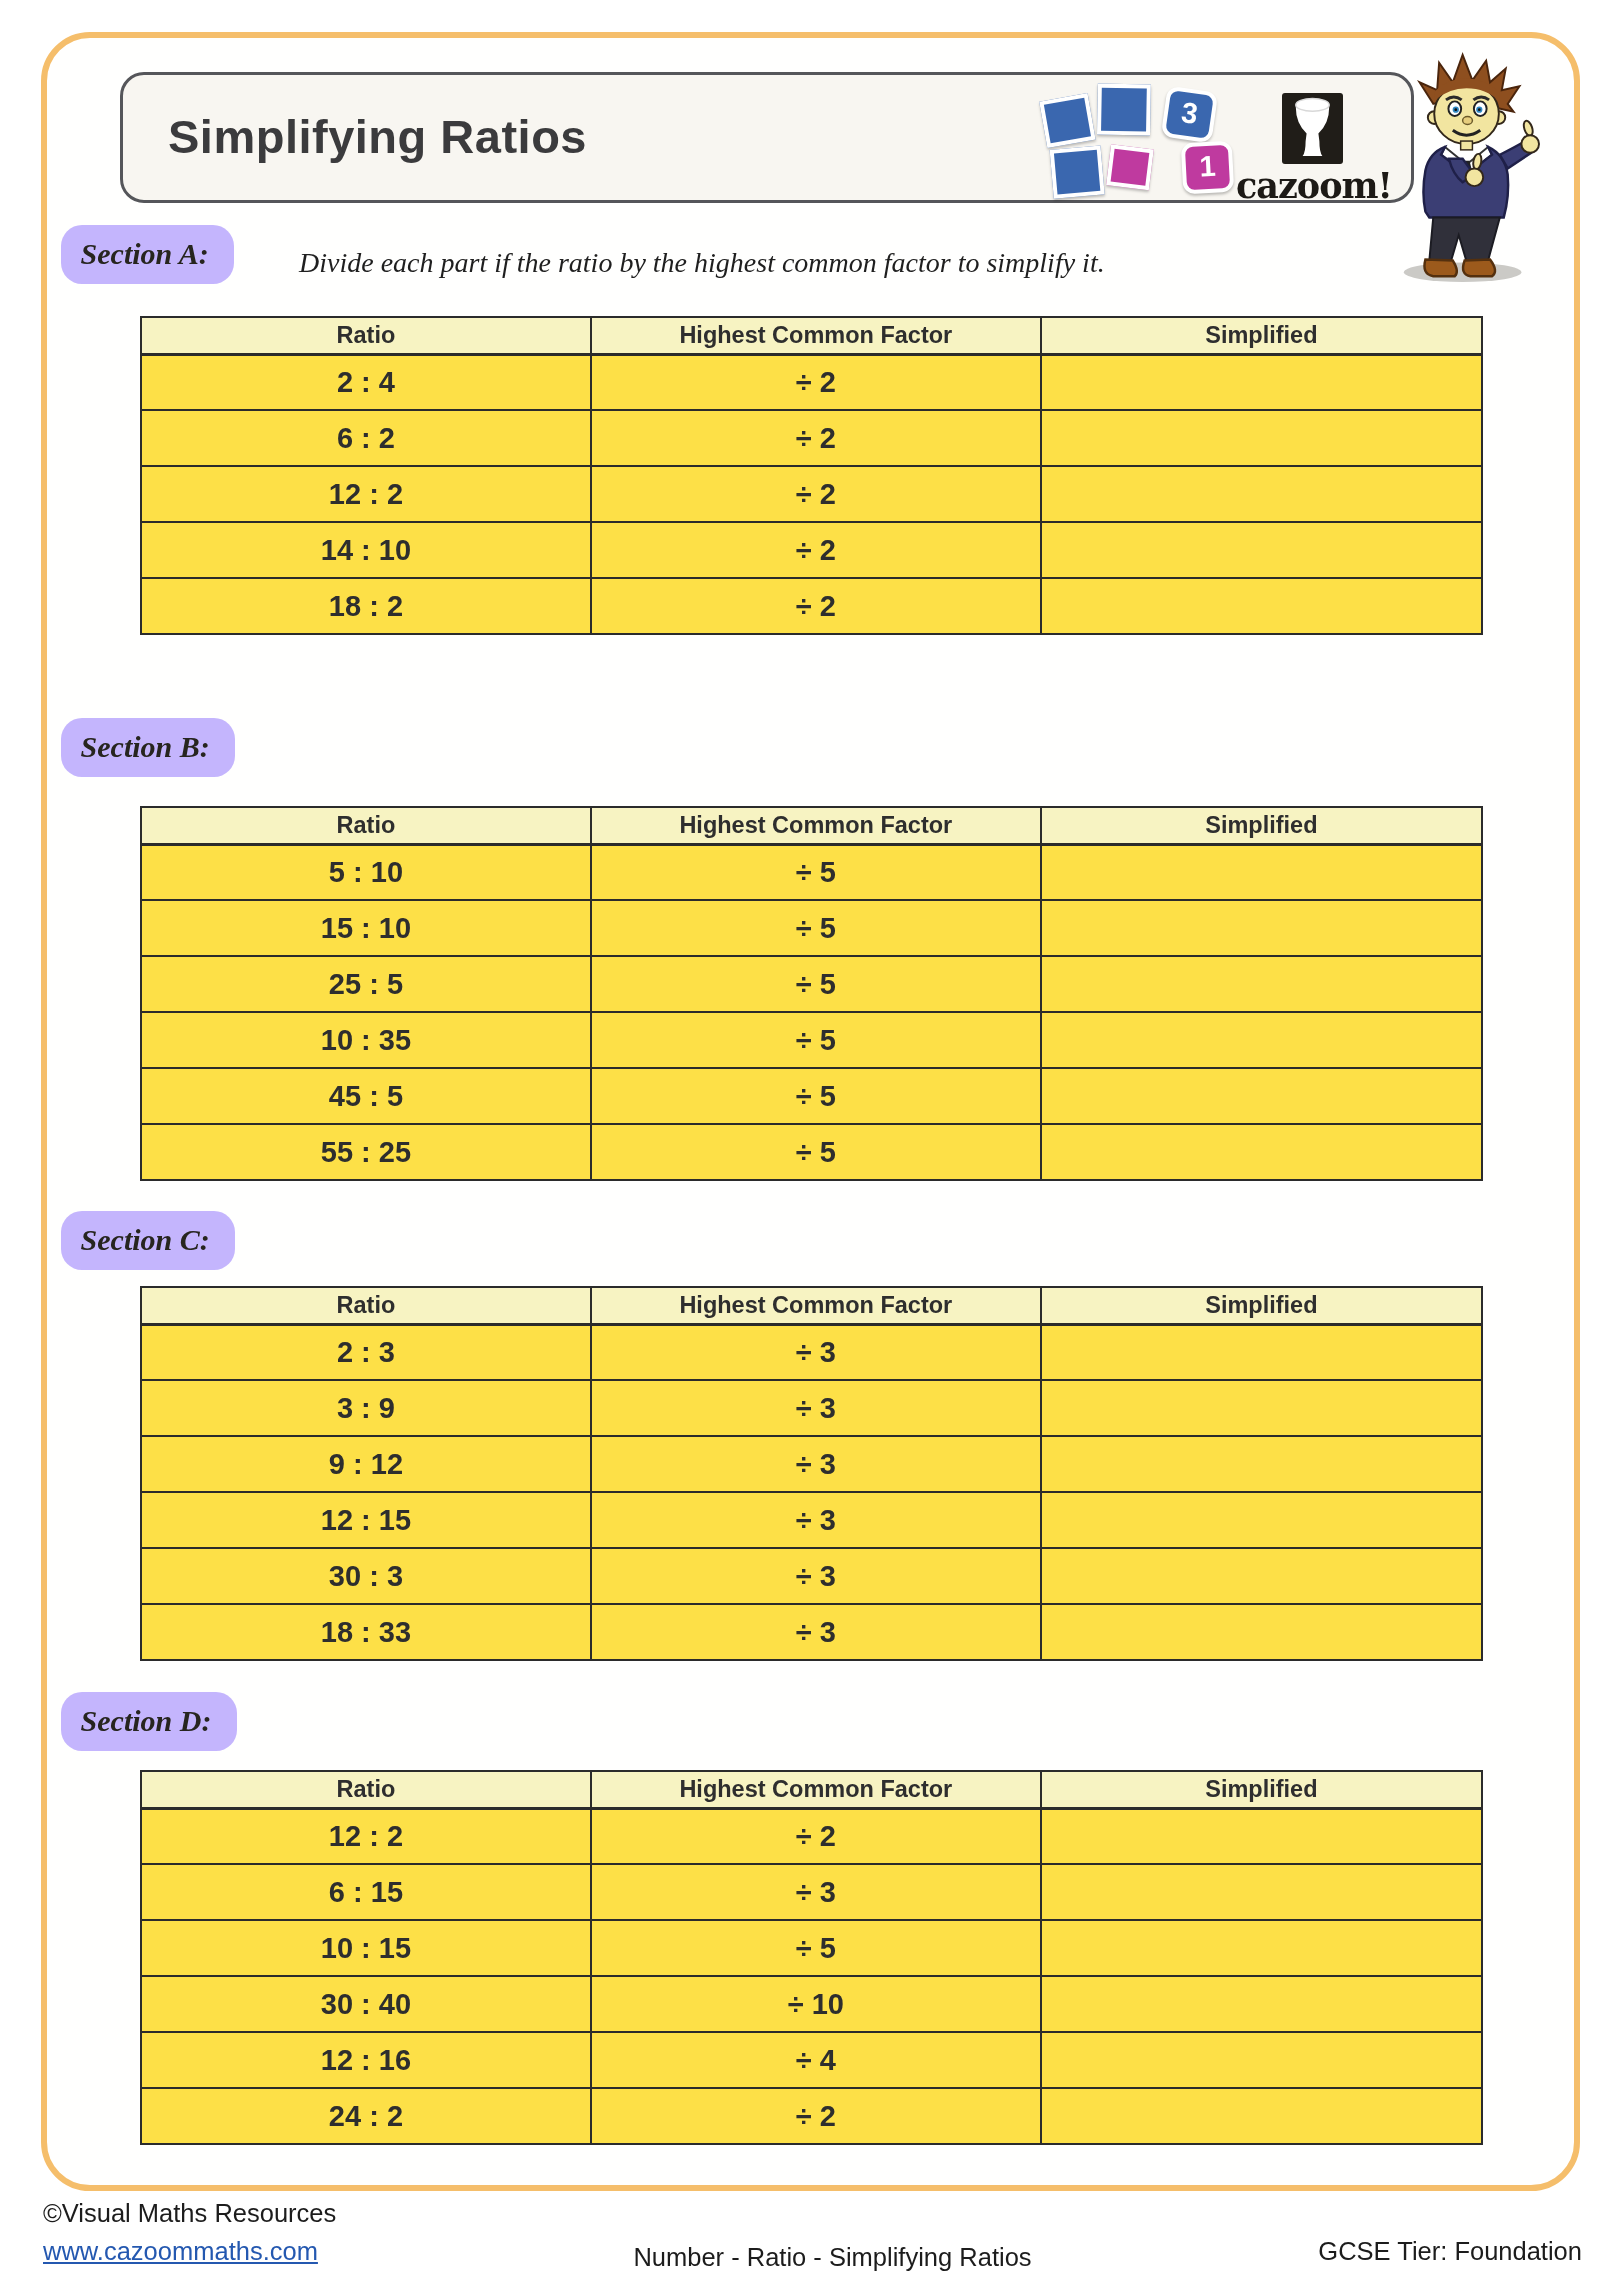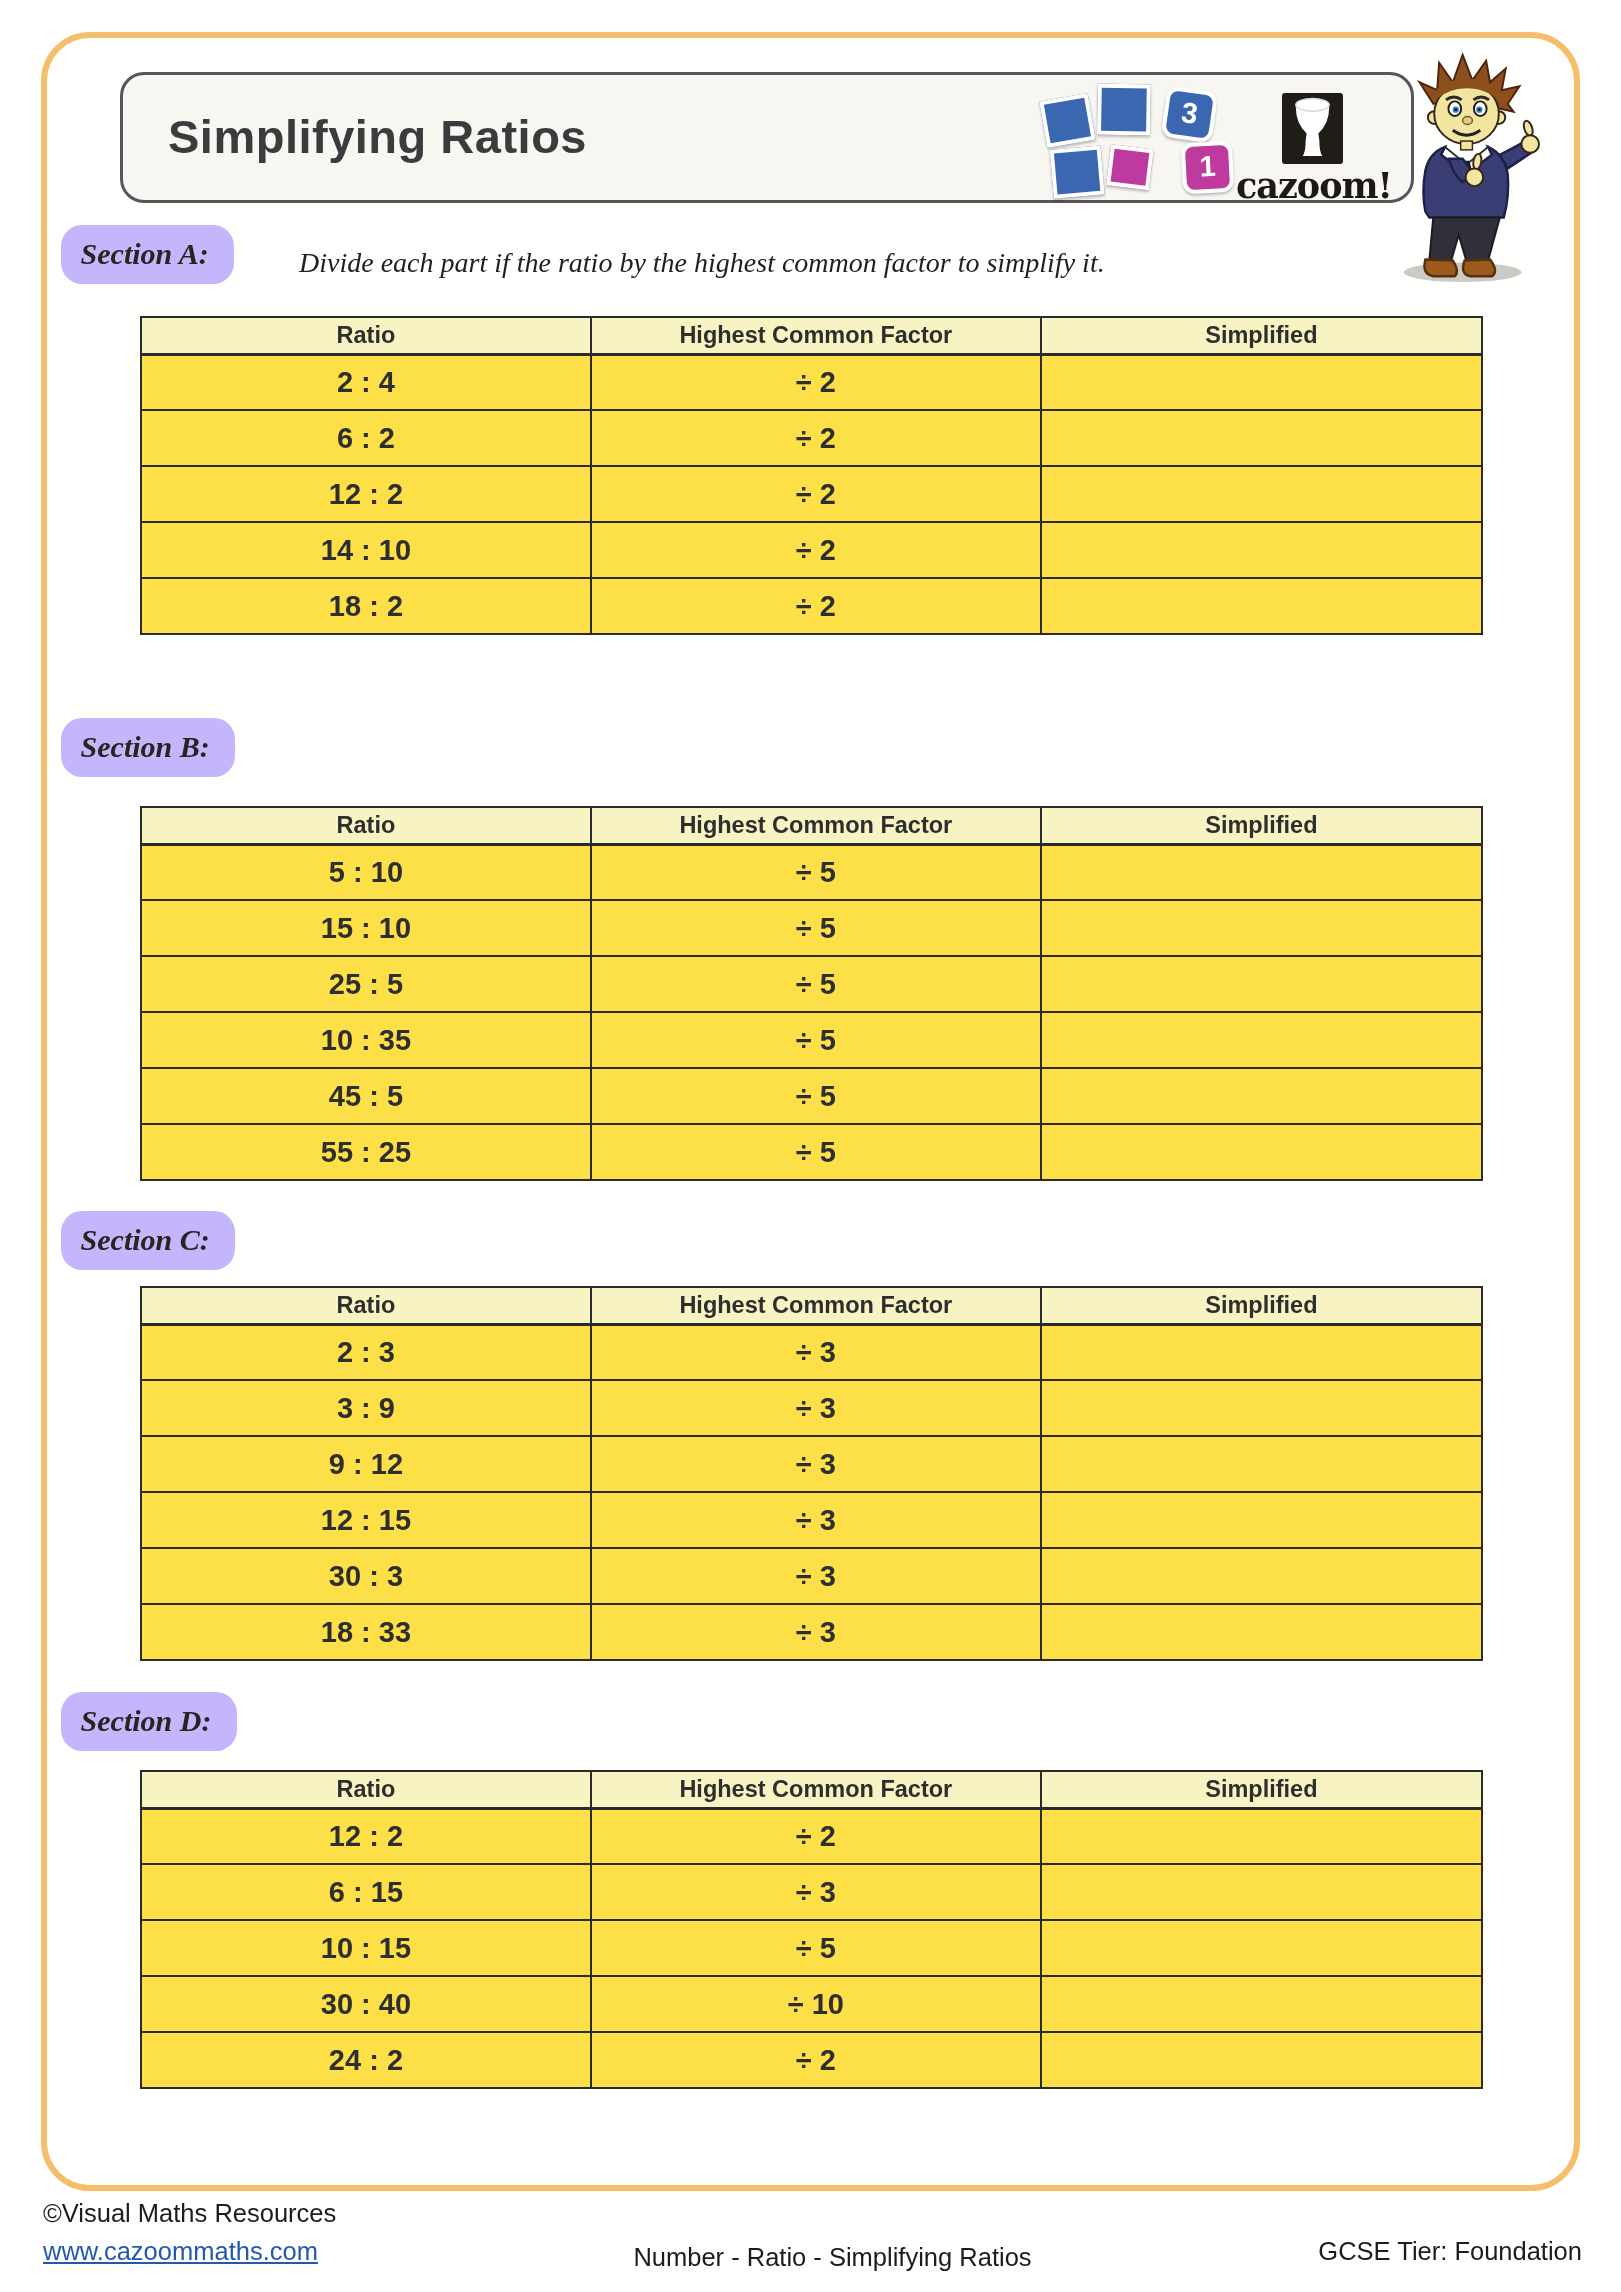--- a/index.html
+++ b/index.html
@@ -314,20 +314,25 @@
           <td>10 : 15</td>
           <td>÷ 5</td>
           <td></td>
         </tr>
         <tr>
           <td>30 : 40</td>
           <td>÷ 10</td>
           <td></td>
         </tr>
         <tr>
+          <td>12 : 16</td>
+          <td>÷ 4</td>
+          <td></td>
+        </tr>
+        <tr>
           <td>24 : 2</td>
           <td>÷ 2</td>
           <td></td>
         </tr>
       </tbody>
   </table>
 
   <div class="f-copy">©Visual Maths Resources</div>
   <a class="f-link" href="#">www.cazoommaths.com</a>
   <div class="f-center">Number - Ratio - Simplifying Ratios</div>

